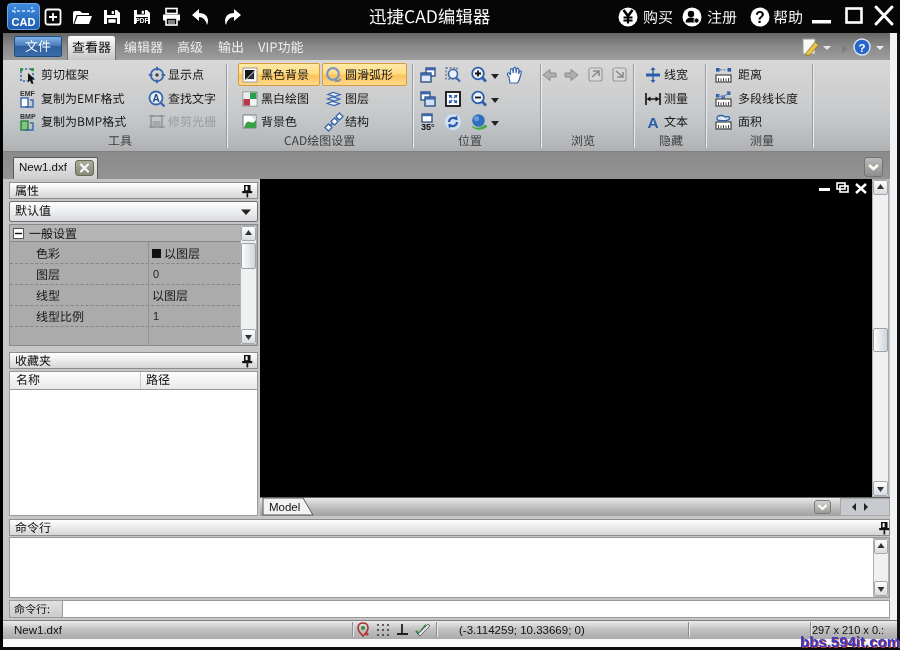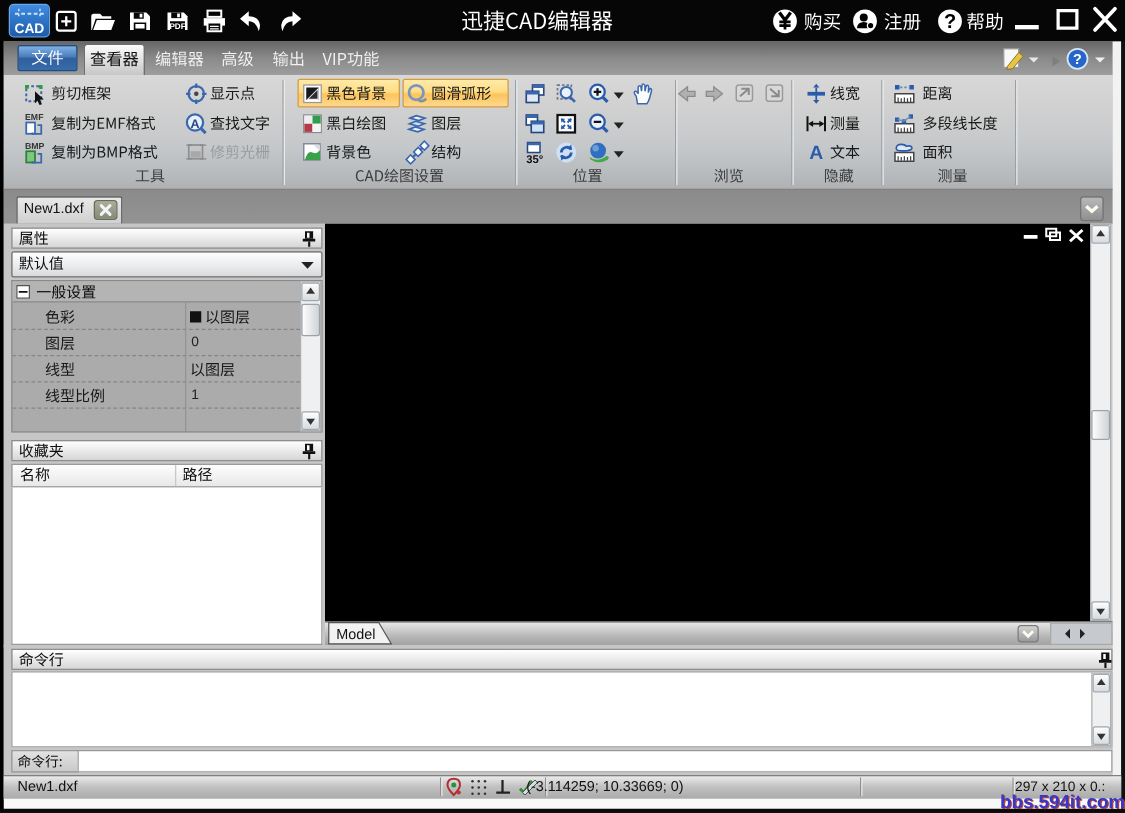--- a/index.html
+++ b/index.html
@@ -845,15 +845,15 @@
       <circle cx="27" cy="9" r="1"></circle>
       <circle cx="32" cy="9" r="1"></circle>
       <circle cx="22" cy="14" r="1"></circle>
       <circle cx="27" cy="14" r="1"></circle>
       <circle cx="32" cy="14" r="1"></circle>
     </g>
     <path d="M46 3 V13 M41 13 H52" stroke="#222" stroke-width="1.8"></path>
     <path d="M60 10 L63 13 L70 4" fill="none" stroke="#2e8e3e" stroke-width="2.4"></path>
     <path d="M62 13 L72 3 L74 5 L64 15 Z" fill="#d8dce4" stroke="#555" stroke-width="0.8"></path>
   </svg>
-<div style="left:421px;top:624px;width:240px;height:13px;font-size:11.5px;line-height:1.15;color:#111">(-3.114259; 10.33669; 0)</div>
+<div style="left:459px;top:624px;width:240px;height:13px;font-size:11.5px;line-height:1.15;color:#111">(-3.114259; 10.33669; 0)</div>
 <div style="left:812px;top:624px;width:88px;height:13px;font-size:11px;line-height:1.15;color:#111;white-space:nowrap">297 x 210 x 0.:</div>
 <div style="left:3px;top:639px;width:894px;height:8px;background:#f8f8f8"></div>
 <div style="left:800px;top:633px;width:100px;height:17px;font-weight:bold;font-size:15px;line-height:1.15;color:#3838c8;text-shadow:1px 1px 0 #b04040;z-index:9">bbs.594it.com</div>
 </body></html>

